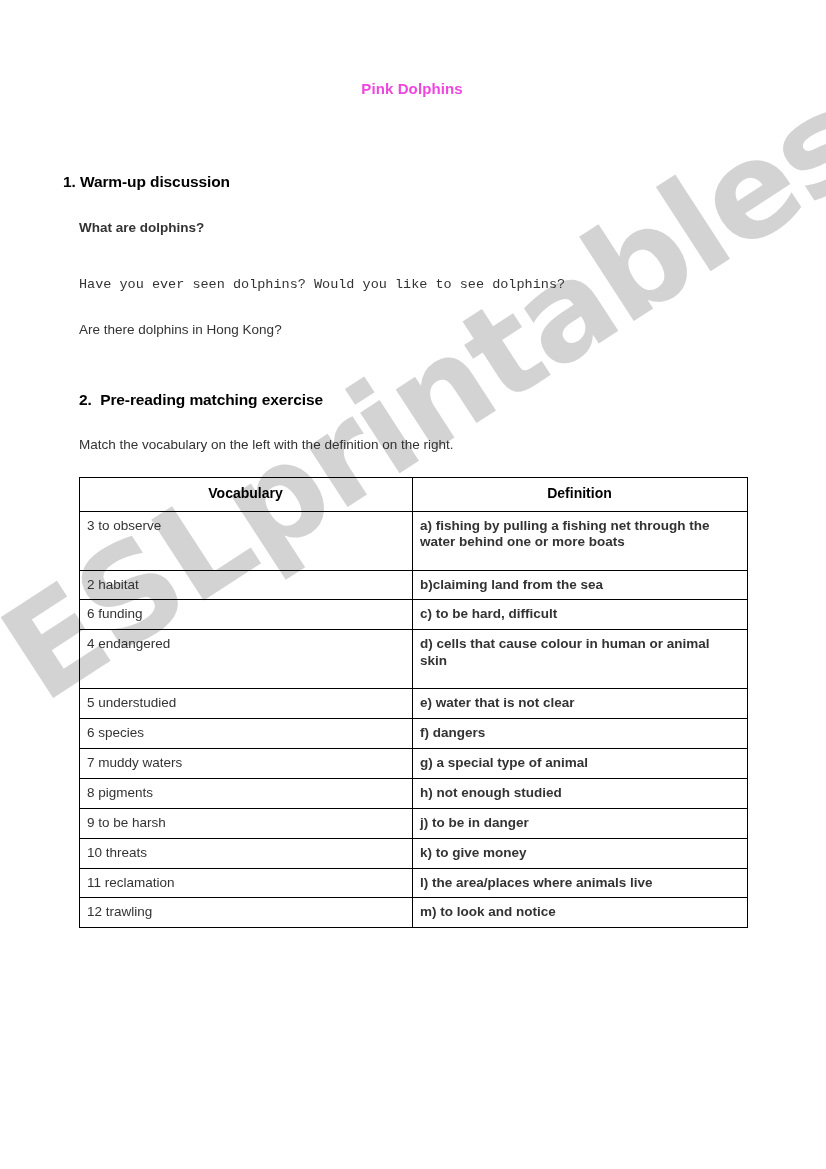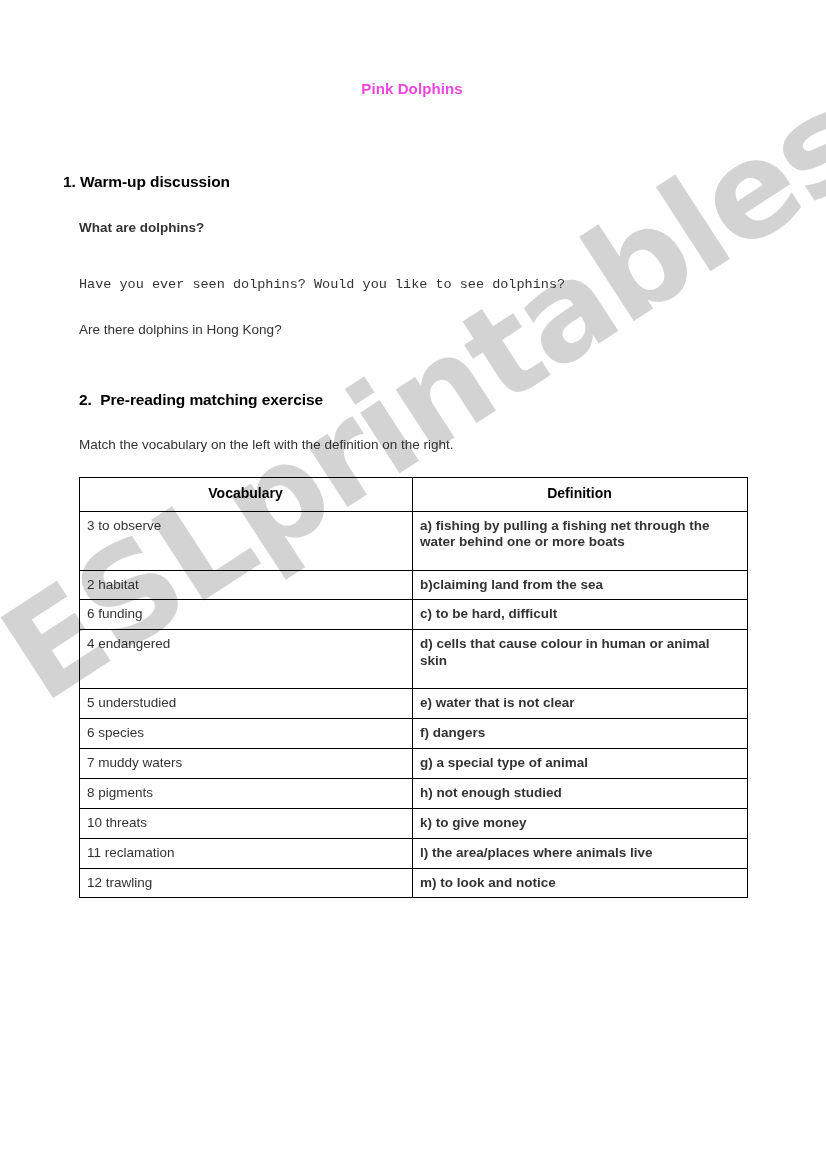--- a/index.html
+++ b/index.html
@@ -207,20 +207,24 @@
         </tr>
         <tr>
           <td class="vocab-cell">7 muddy waters</td>
           <td class="def-wrap">g) a special type of animal</td>
         </tr>
         <tr>
           <td class="vocab-cell">8 pigments</td>
           <td class="def-wrap">h) not enough studied</td>
         </tr>
         <tr>
+          <td class="vocab-cell">9 to be harsh</td>
+          <td class="def-wrap">j) to be in danger</td>
+        </tr>
+        <tr>
           <td class="vocab-cell">10 threats</td>
           <td class="def-wrap">k) to give money</td>
         </tr>
         <tr>
           <td class="vocab-cell">11 reclamation</td>
           <td class="def-wrap">l) the area/places where animals live</td>
         </tr>
         <tr>
           <td class="vocab-cell">12 trawling</td>
           <td class="def-wrap">m) to look and notice</td>

